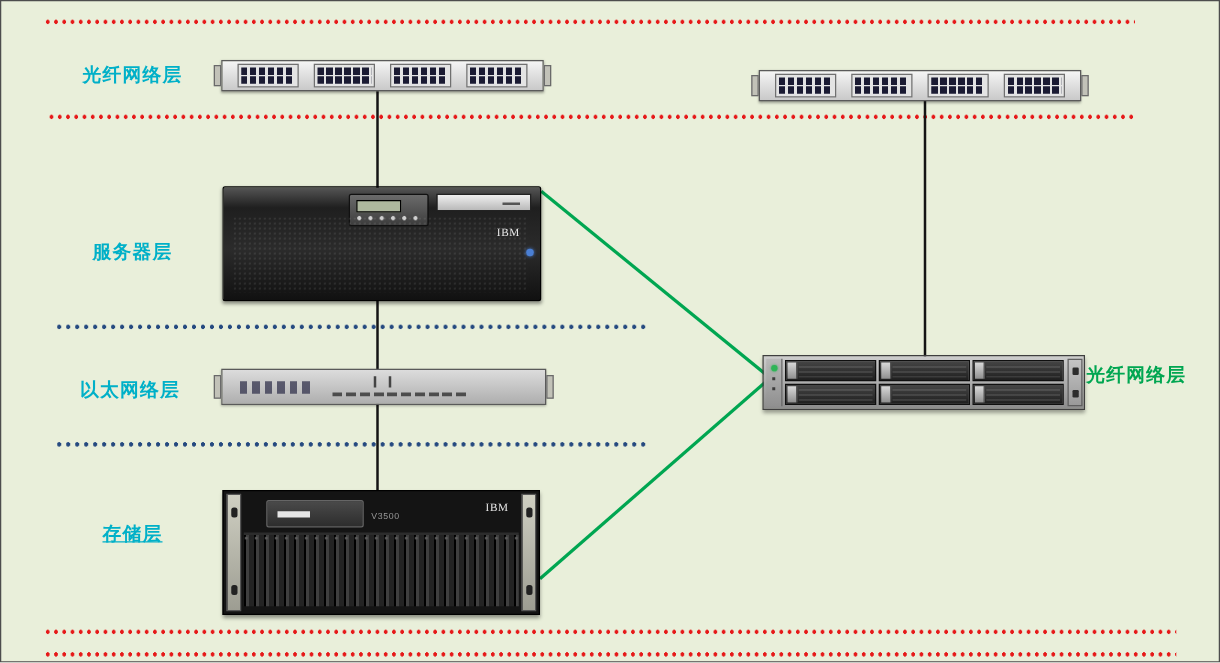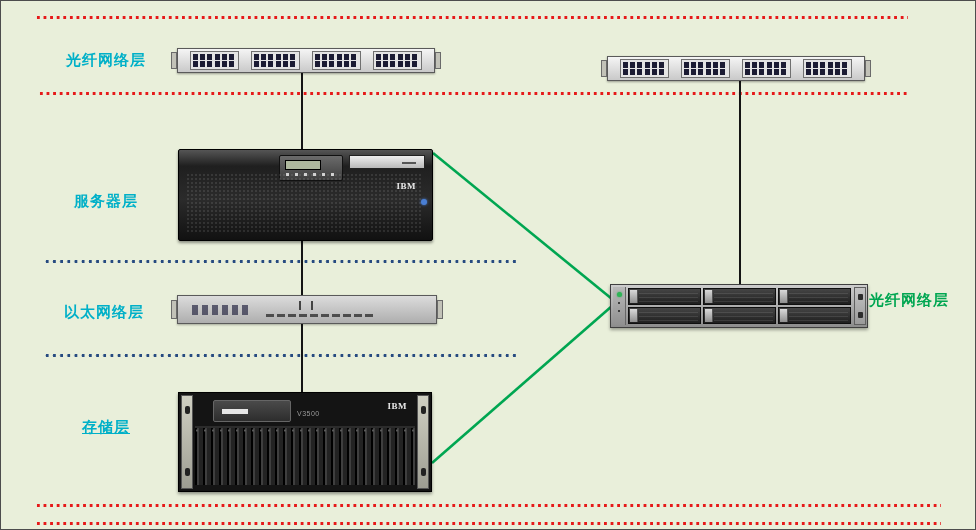--- a/index.html
+++ b/index.html
@@ -53,21 +53,21 @@
     background-image: radial-gradient(circle at 1px 1px, rgba(255,255,255,0.10) 0.7px, rgba(0,0,0,0) 1px);
     background-size: 4px 4px;
   }
   .srv-panel { position: absolute; left: 100px; top: 5px; width: 64px; height: 26px; background: linear-gradient(#6b6b6b, #3d3d3d); border: 1px solid #111; border-radius: 2px; }
   .lcd { position: absolute; left: 5px; top: 4px; width: 36px; height: 10px; background: #aeb89e; border: 1px solid #000; }
   .panel-btns { position: absolute; left: 5px; bottom: 3px; width: 50px; height: 5px;
     background-image: radial-gradient(circle at 2.5px 2.5px, #cfcfcf 1.5px, rgba(0,0,0,0) 1.8px);
     background-size: 9px 5px; background-repeat: repeat-x; }
   .dvd { position: absolute; left: 170px; top: 5px; width: 76px; height: 14px; background: linear-gradient(#efefef, #b9b9b9); border: 1px solid #222; }
   .dvd-slot { position: absolute; right: 8px; top: 6px; width: 14px; height: 2px; background: #555; display: block; }
-  .brand { position: absolute; color: #e8e8e8; font-weight: bold; font-size: 9px; letter-spacing: 0.5px; font-family: "Liberation Serif", serif; }
+  .brand { position: absolute; color: #e8e8e8; font-weight: normal; font-size: 9px; letter-spacing: 0.5px; font-family: "Liberation Serif", serif; }
   .ibm-server .brand { right: 16px; top: 31px; }
   .led { position: absolute; border-radius: 50%; }
   .led.blue { width: 6px; height: 6px; right: 5px; top: 49px; background: #4a7fd4; box-shadow: 0 0 3px #4a7fd4; }
 
   
   .fiber-switch { position: absolute; background: linear-gradient(#dcdcdc, #aeaeae); border: 1px solid #5a5a5a; box-shadow: 0 1px 2px rgba(0,0,0,0.3); }
   .fs-ports { position: absolute; left: 14px; top: 9px; width: 60px; height: 10px;
     background-image: repeating-linear-gradient(90deg, #33334d 0 6px, rgba(0,0,0,0) 6px 10px); opacity: 0.75; }
   .fs-mark { position: absolute; left: 121px; top: 5px; width: 14px; height: 9px; border-left: 2px solid #444; border-right: 2px solid #444; }
   .fs-text { position: absolute; left: 88px; bottom: 6px; width: 110px; height: 3px;

